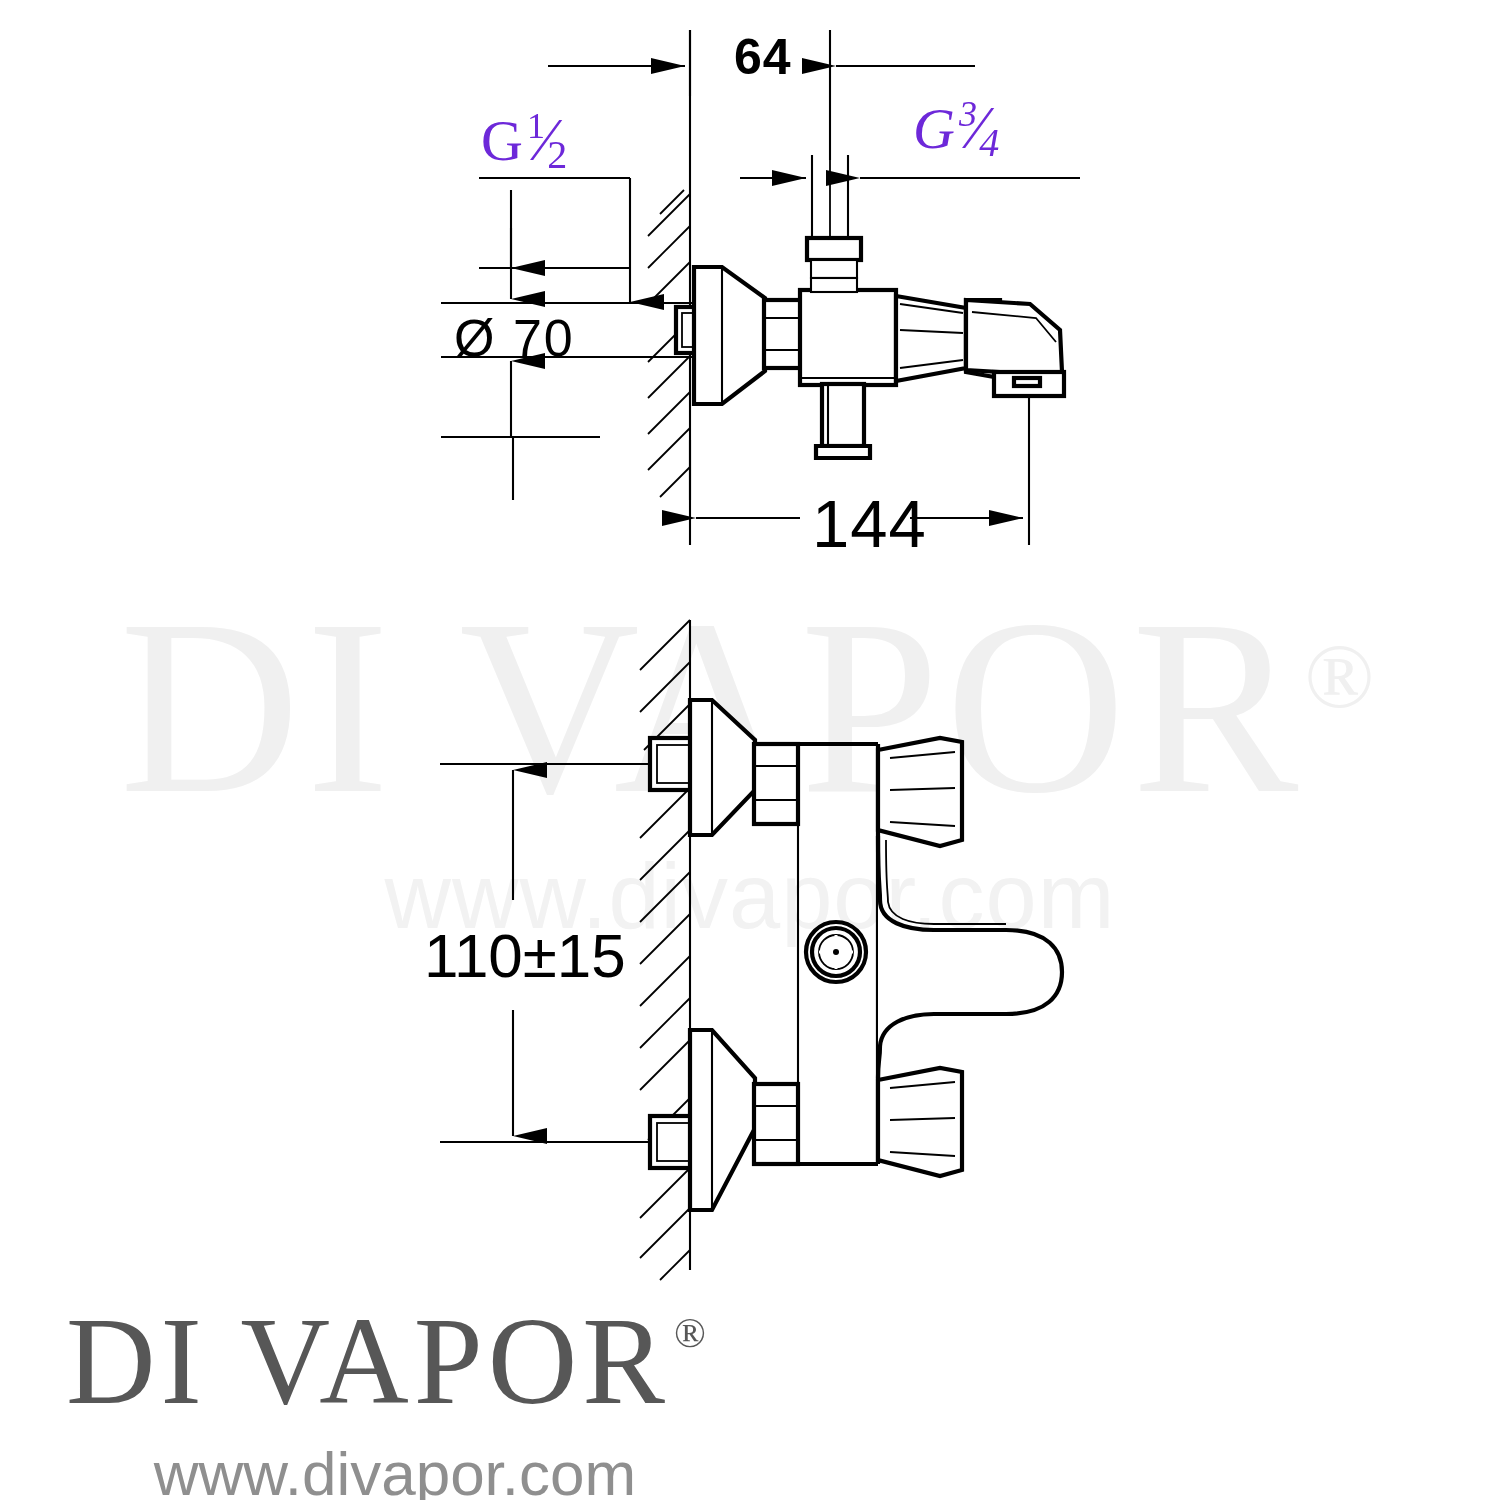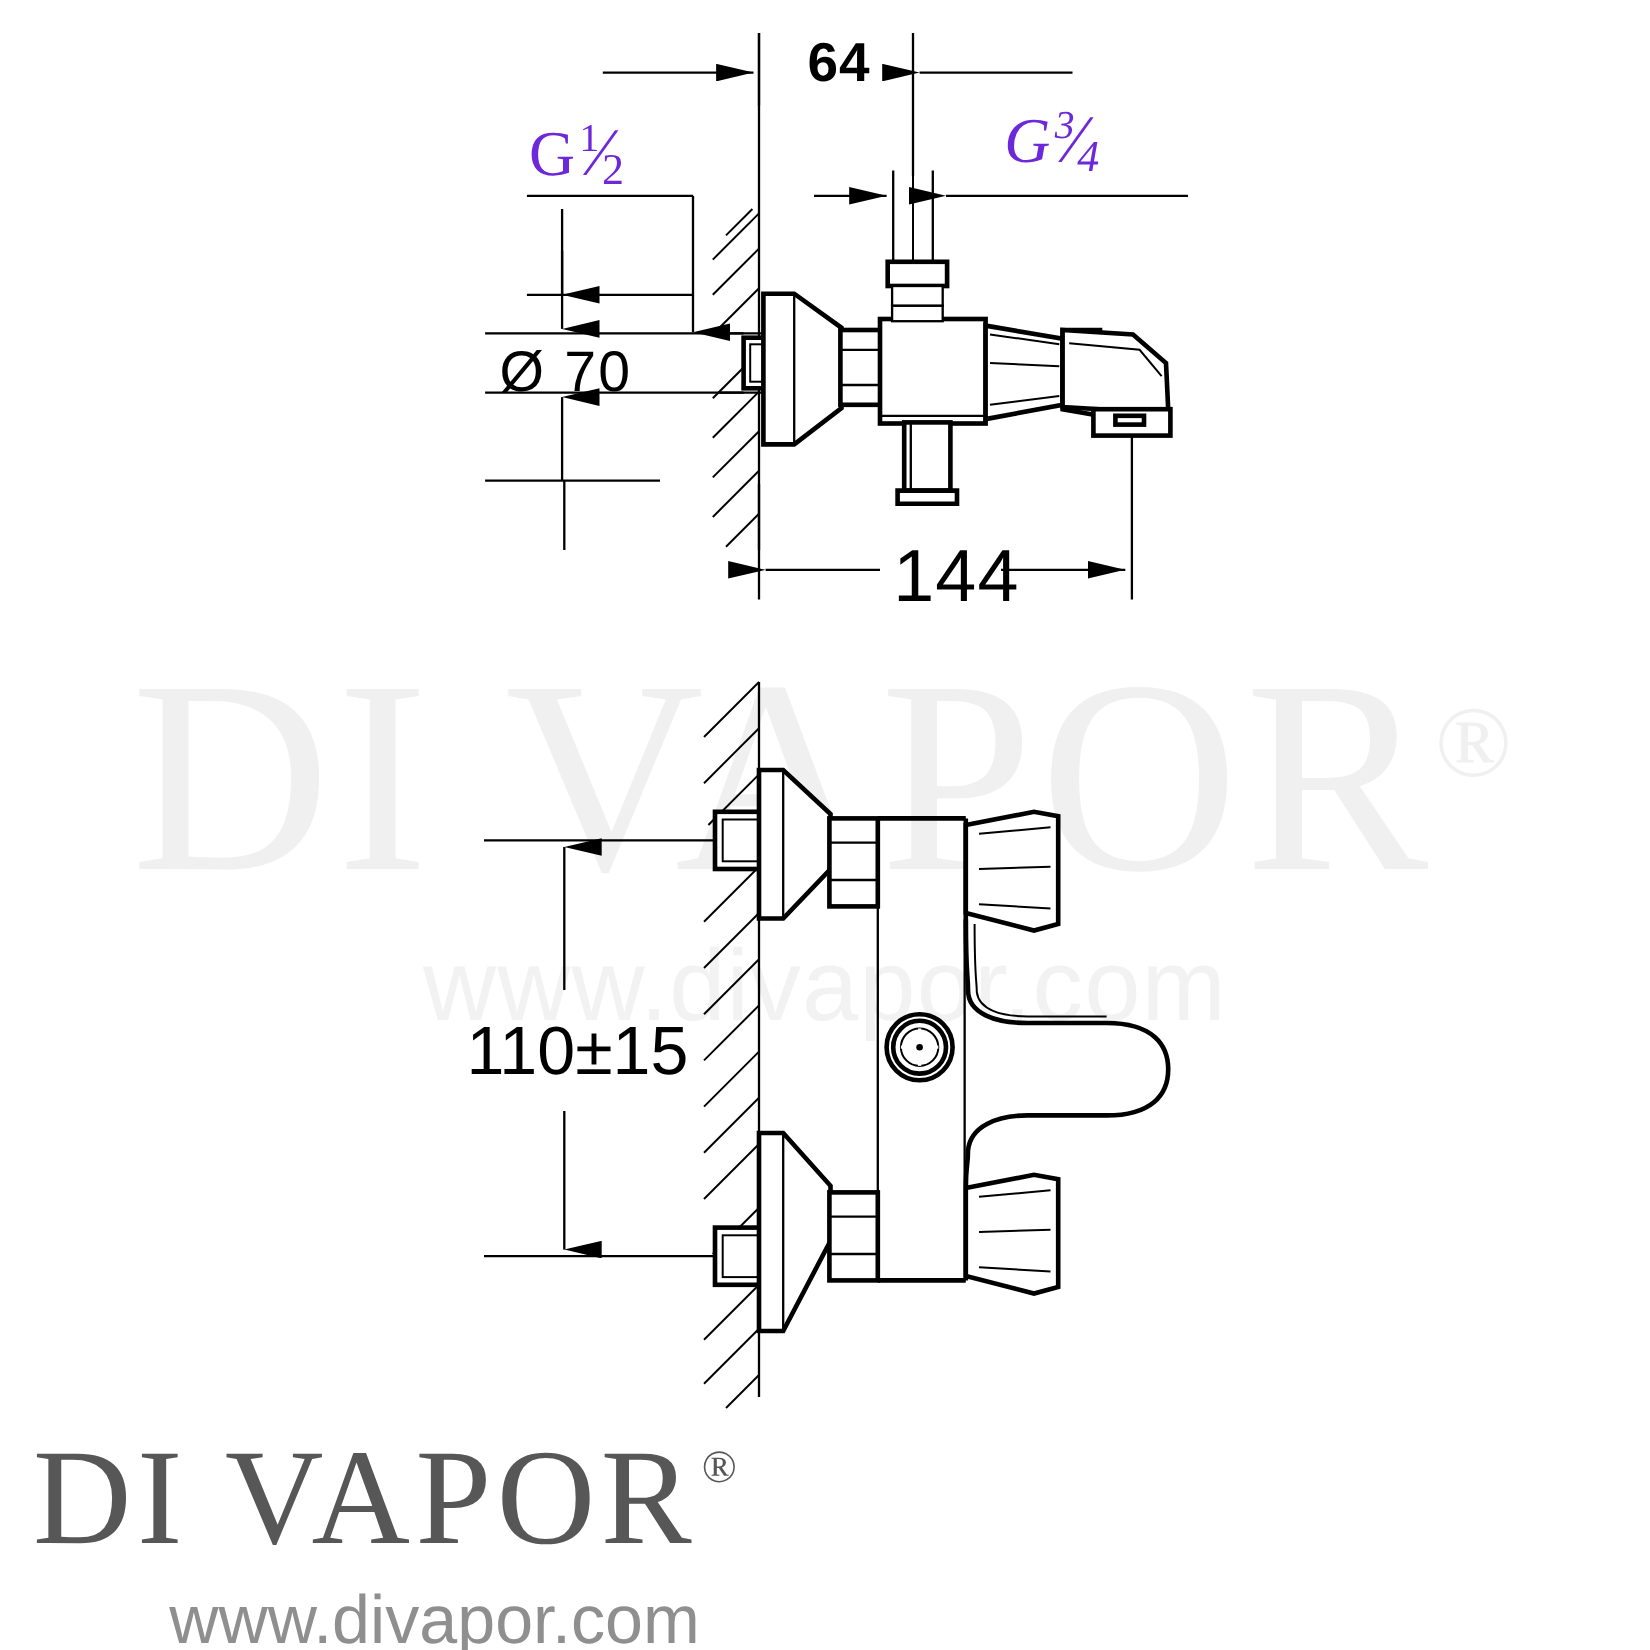--- a/index.html
+++ b/index.html
@@ -98,20 +98,21 @@
     position:absolute;left:30px;top:1300px;width:730px;height:180px;
     user-select:none;
   }
   .divapor-word{
     font-family:"Liberation Serif", serif;
     font-size:124px;
     letter-spacing:5px;
     color:#575757;
     line-height:1;
     white-space:nowrap;
+    margin-left:36px;
   }
   .divapor-word .reg{font-size:42px;vertical-align:super;position:relative;top:-14px;left:4px;}
   .divapor-url{
     font-family:"Liberation Sans", sans-serif;
     font-weight:300;
     font-size:62px;
     letter-spacing:0px;
     color:#8f8f8f;
     text-align:center;
     margin-top:14px;

